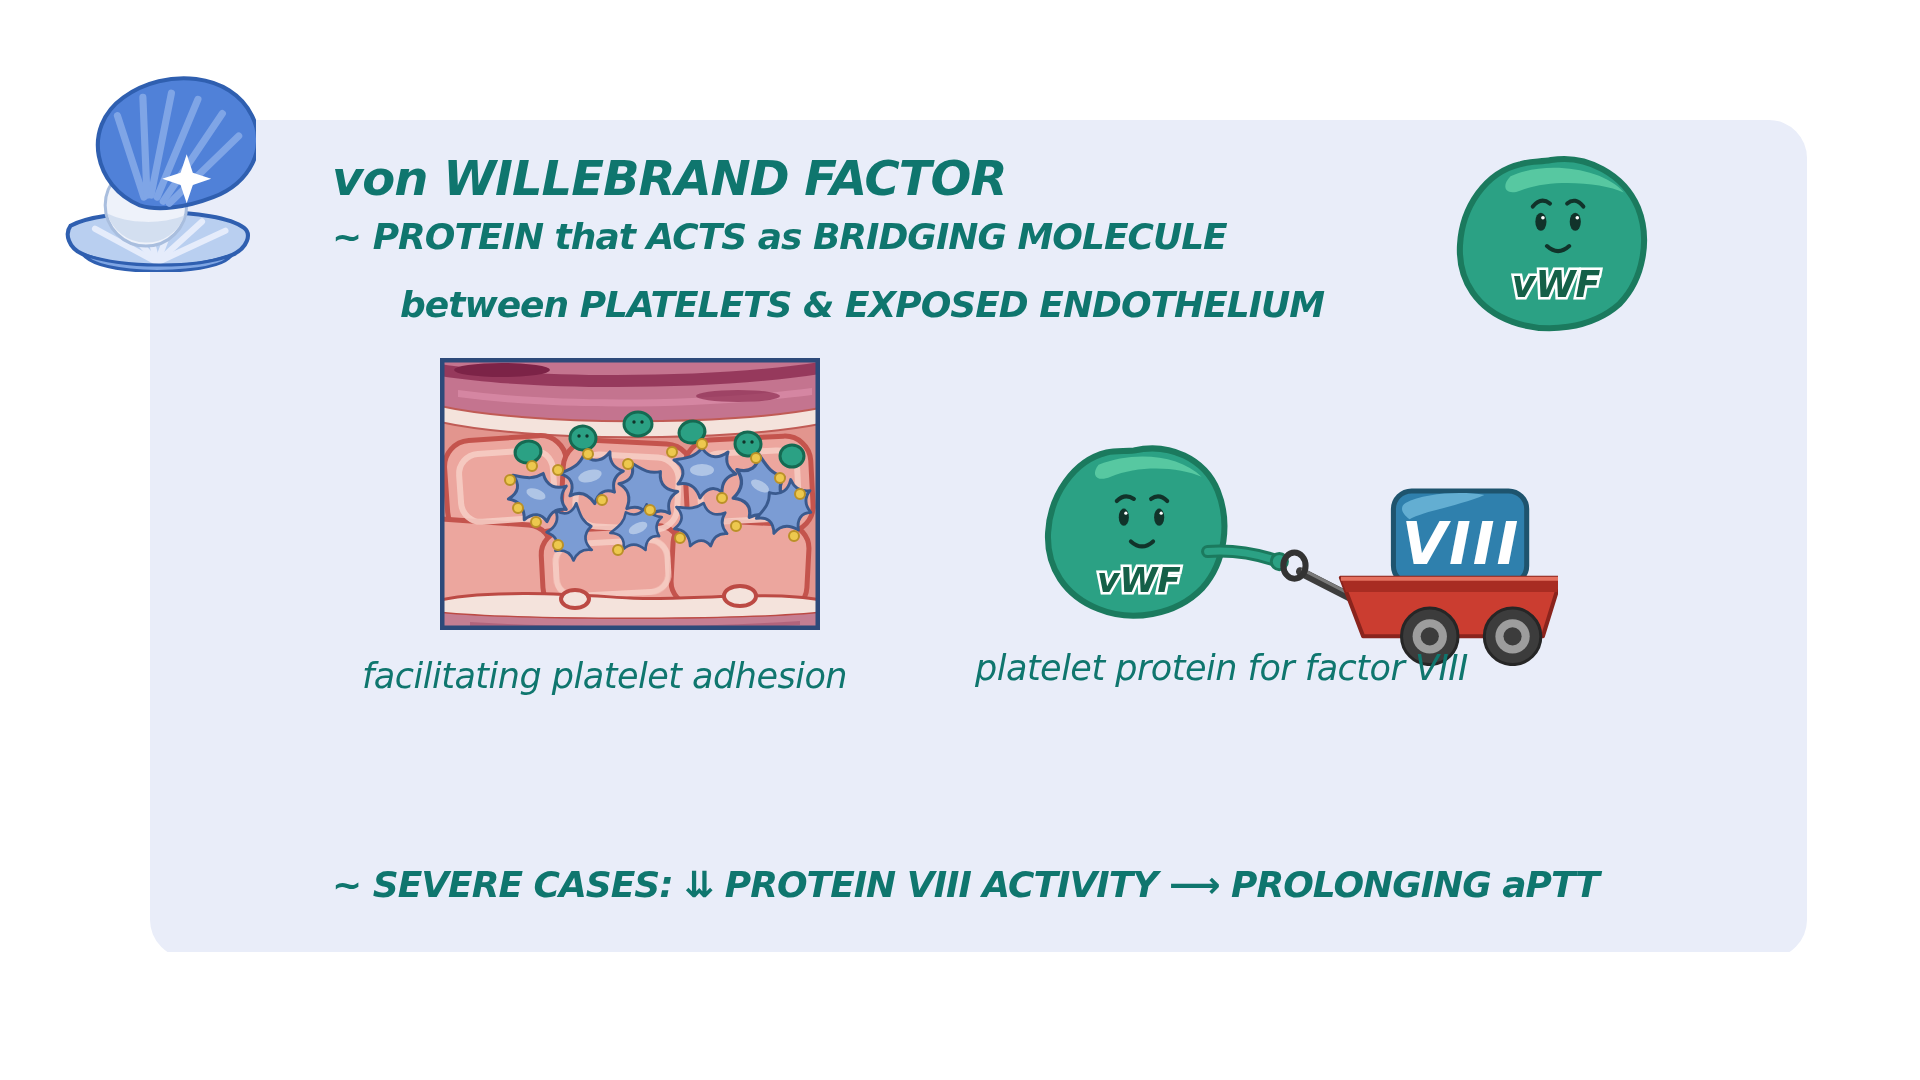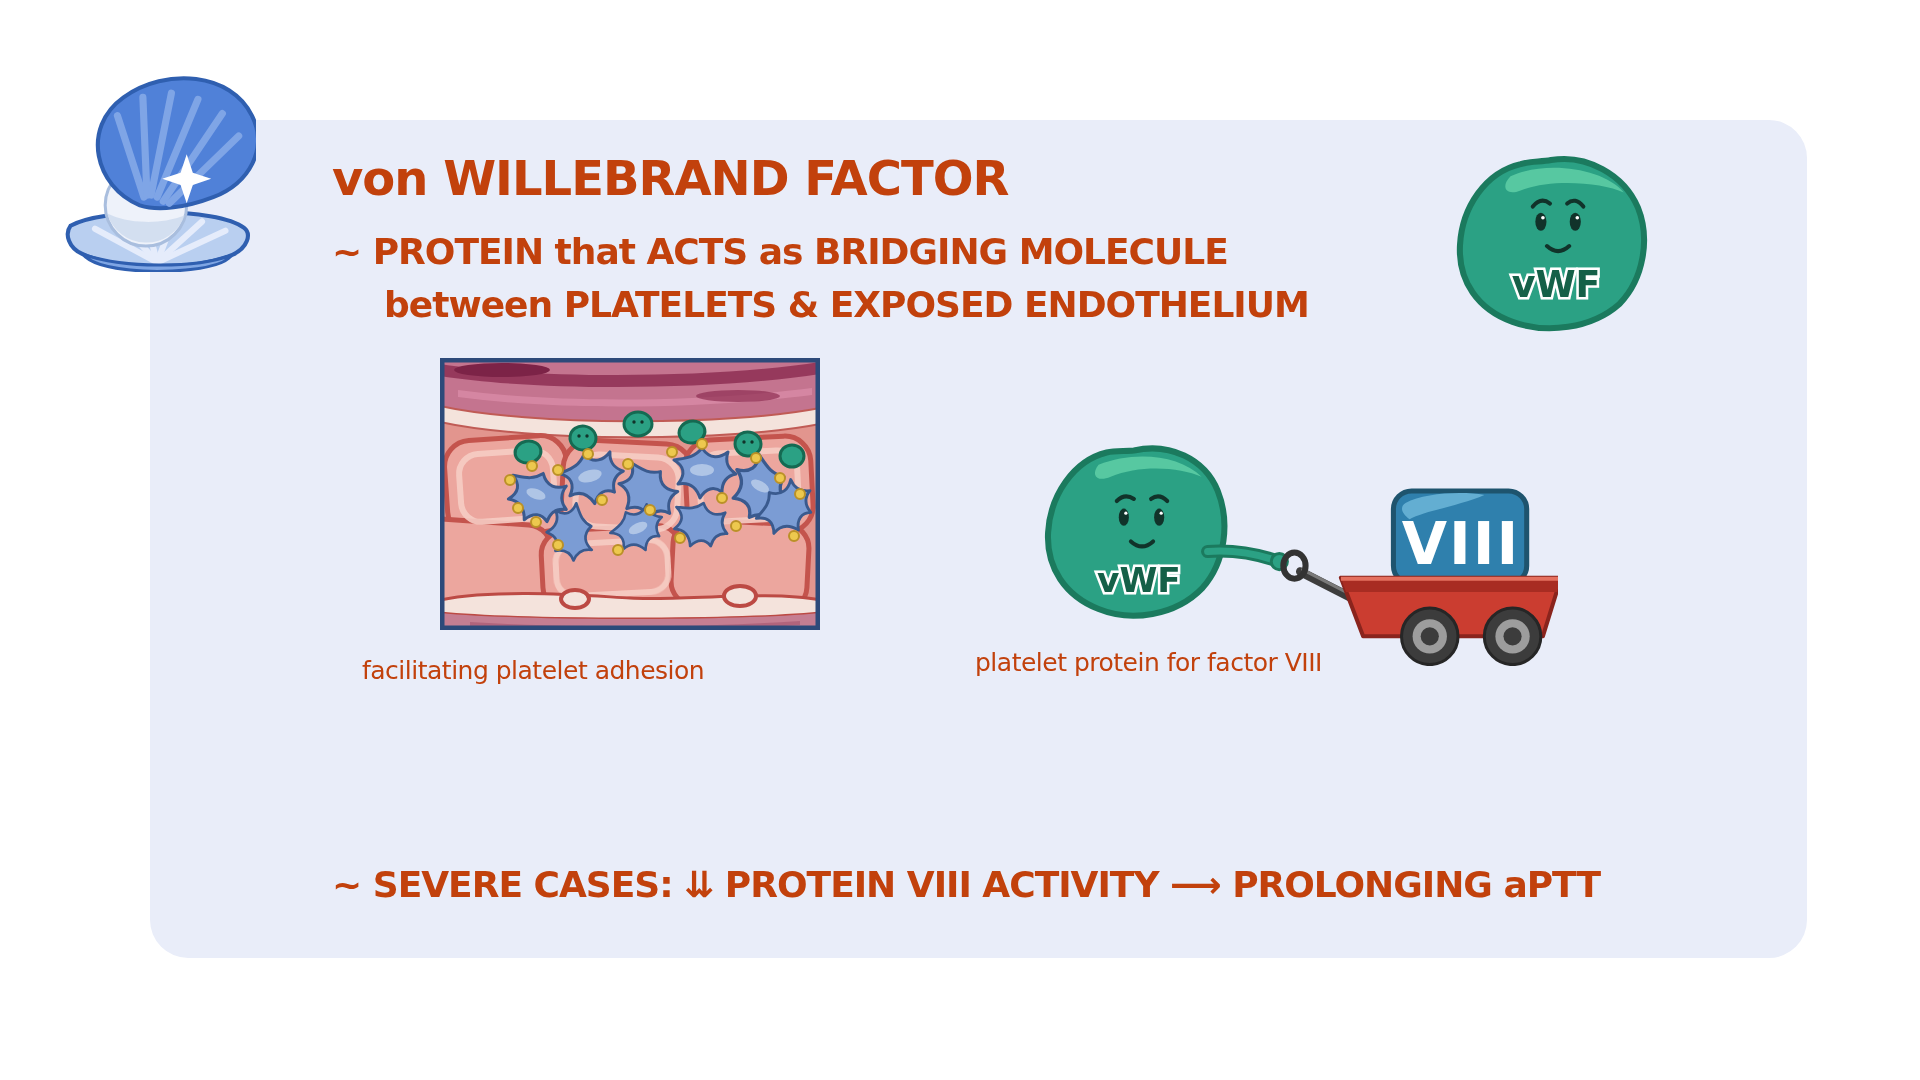--- a/index.html
+++ b/index.html
@@ -1,34 +1,35 @@
 <!DOCTYPE html>
 <html><head>
 <meta charset="utf-8">
 <style>
   html,body{margin:0;padding:0;background:#ffffff;}
   .stage{
-    position:relative;width:1920px;height:1080px;overflow:hidden;
+    position:relative;width:1920px;height:952px;overflow:hidden;
     background:#ffffff;
     font-family:"DejaVu Sans","Liberation Sans",sans-serif;
-    color:#c2410c;
+    color:#0f766e;
+    font-style:italic;
   }
   .panel{
     position:absolute;left:150px;top:120px;width:1657px;height:838px;
     background:#e9edf9;border-radius:38px;
   }
   .abs{position:absolute;white-space:nowrap;}
   .title{left:332px;top:150px;font-size:48px;font-weight:bold;letter-spacing:-1px;}
   .bullet{font-size:36px;font-weight:bold;letter-spacing:-1px;}
-  .b1l1{left:332px;top:231px;}
-  .b1l2{left:384px;top:284px;}
+  .b1l1{left:332px;top:216px;}
+  .b1l2{left:400px;top:284px;}
   .b2l1{left:332px;top:744px;}
   .b2l2{left:384px;top:799px;}
   .b3l1{left:332px;top:864px;}
-  .caption{font-size:25px;font-weight:normal;letter-spacing:-0.5px;}
+  .caption{font-size:35px;font-weight:normal;letter-spacing:-0.5px;}
   .cap1{left:362px;top:656px;}
   .cap2{left:975px;top:648px;}
   .logo{left:42px;top:52px;width:214px;height:220px;}
   .blob-top{left:1448px;top:152px;width:206px;height:182px;}
   .vessel{left:440px;top:358px;width:380px;height:272px;}
   .wagon-scene{left:1038px;top:438px;width:520px;height:228px;}
   svg{display:block;}
 </style>
 </head>
 <body>

